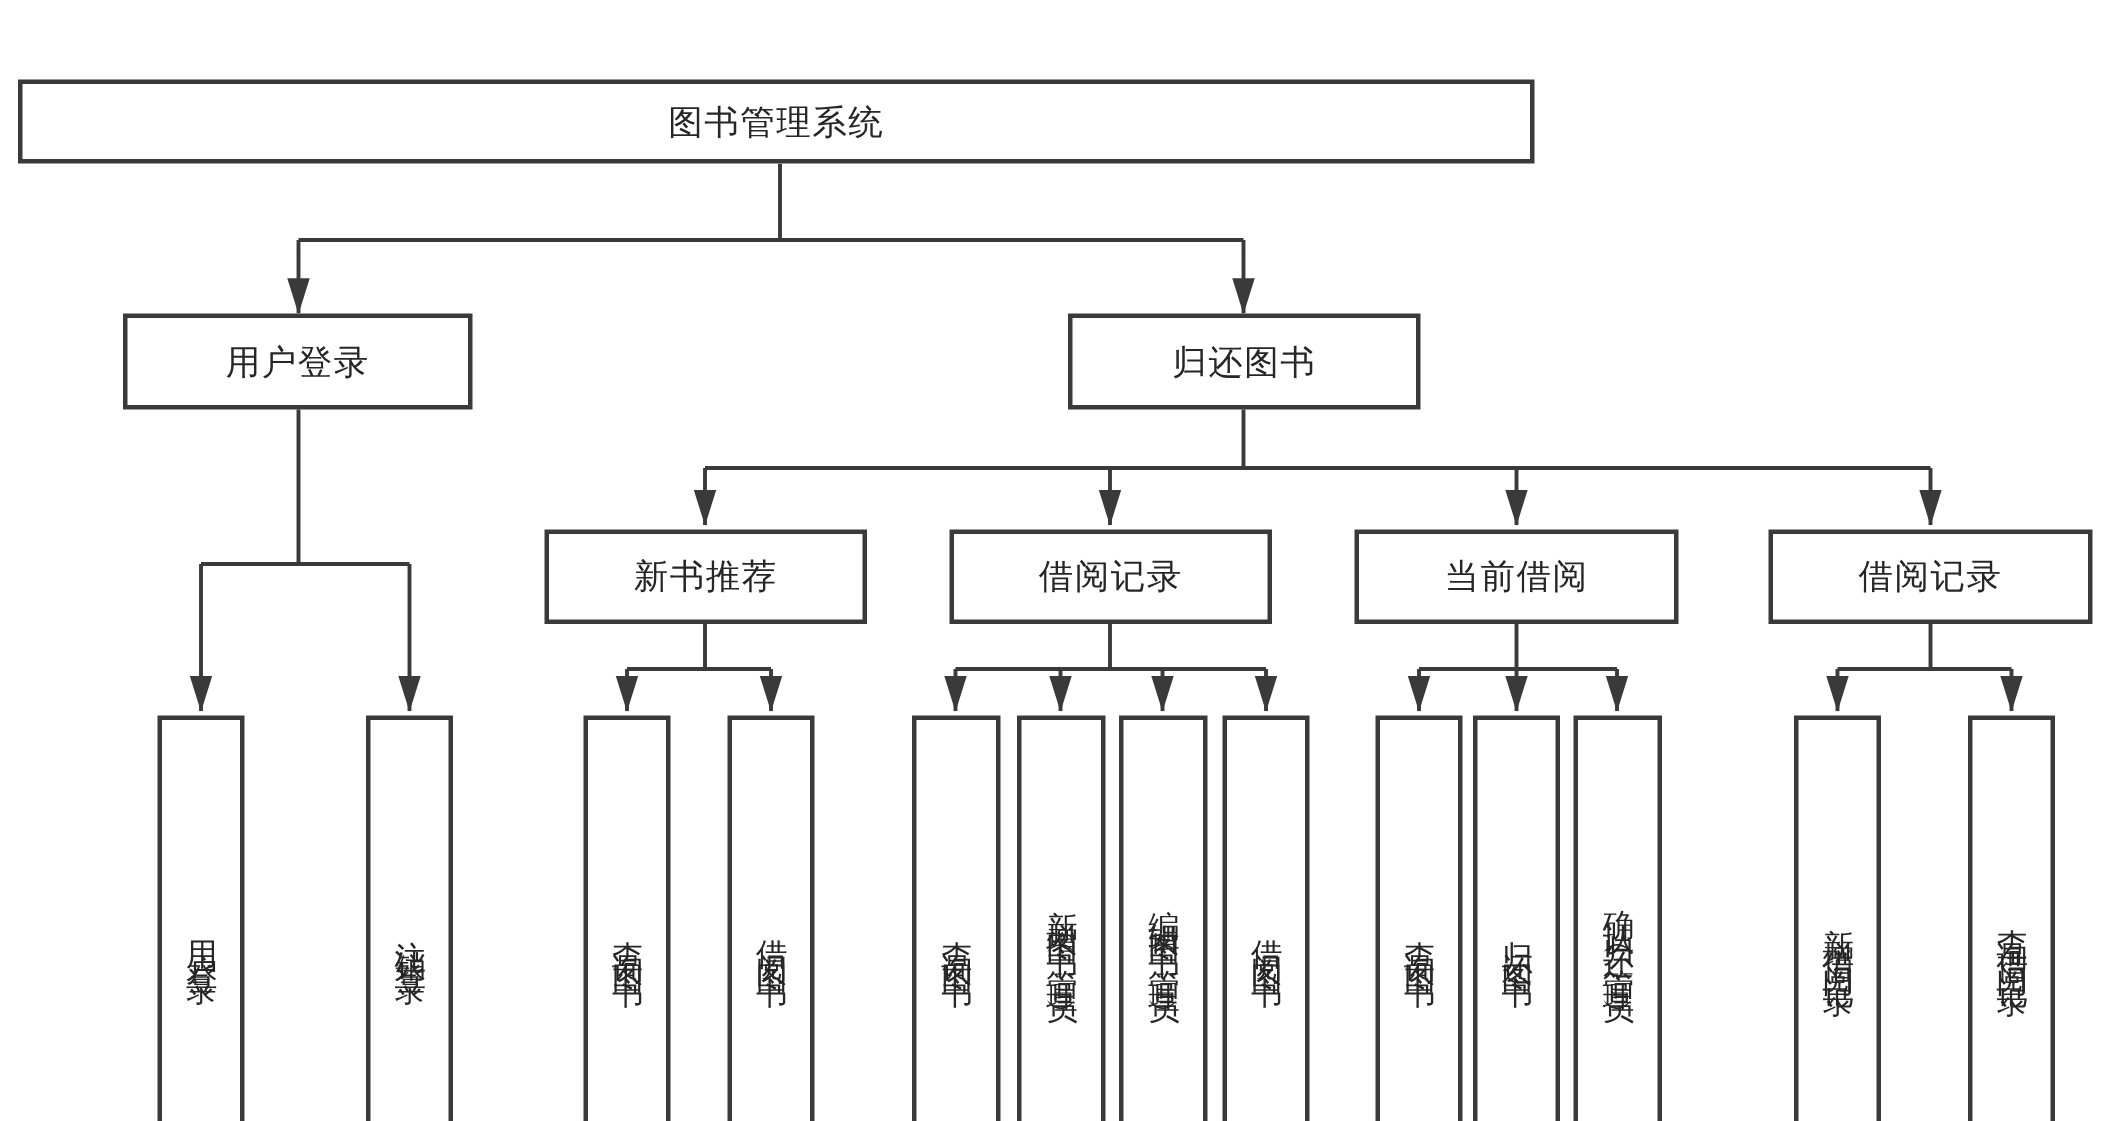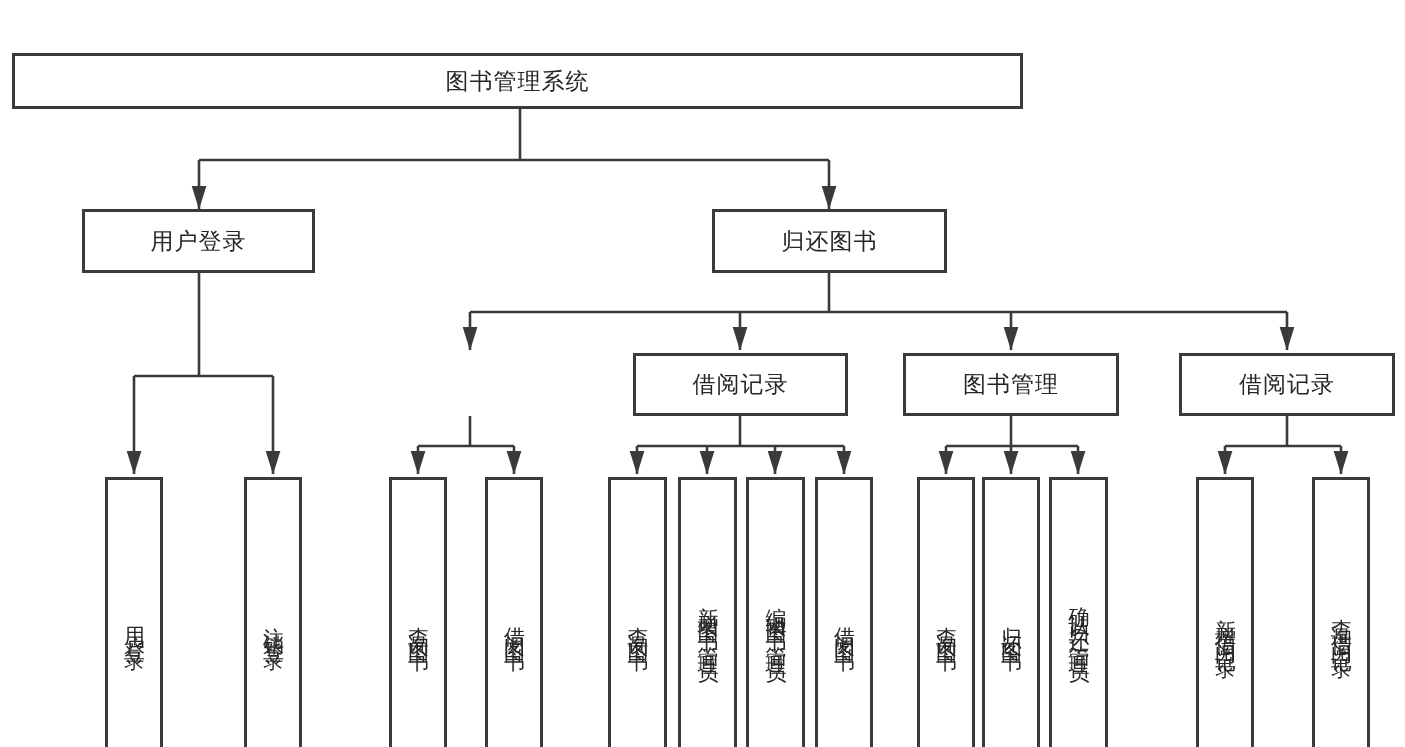--- a/index.html
+++ b/index.html
@@ -143,25 +143,28 @@
     <span class="label">图书管理系统</span>
   </div>
 
   <div class="hbox" style="left:82px; top:169px; width:233px; height:64px;">
     <span class="label">用户登录</span>
   </div>
   <div class="hbox" style="left:712px; top:169px; width:235px; height:64px;">
     <span class="label">归还图书</span>
   </div>
 
+  <div class="hbox" style="left:363px; top:313px; width:215px; height:63px;">
+    <span class="label">新书推荐</span>
+  </div>
   <div class="hbox" style="left:633px; top:313px; width:215px; height:63px;">
     <span class="label">借阅记录</span>
   </div>
   <div class="hbox" style="left:903px; top:313px; width:216px; height:63px;">
-    <span class="label">图书管理</span>
+    <span class="label">当前借阅</span>
   </div>
   <div class="hbox" style="left:1179px; top:313px; width:216px; height:63px;">
     <span class="label">借阅记录</span>
   </div>
 
   <div class="vbox" style="left:105px; top:437px; width:58px; height:298px;">
     <span class="label">用户登录</span>
   </div>
   <div class="vbox" style="left:244px; top:437px; width:58px; height:298px;">
     <span class="label">注销登录</span>

